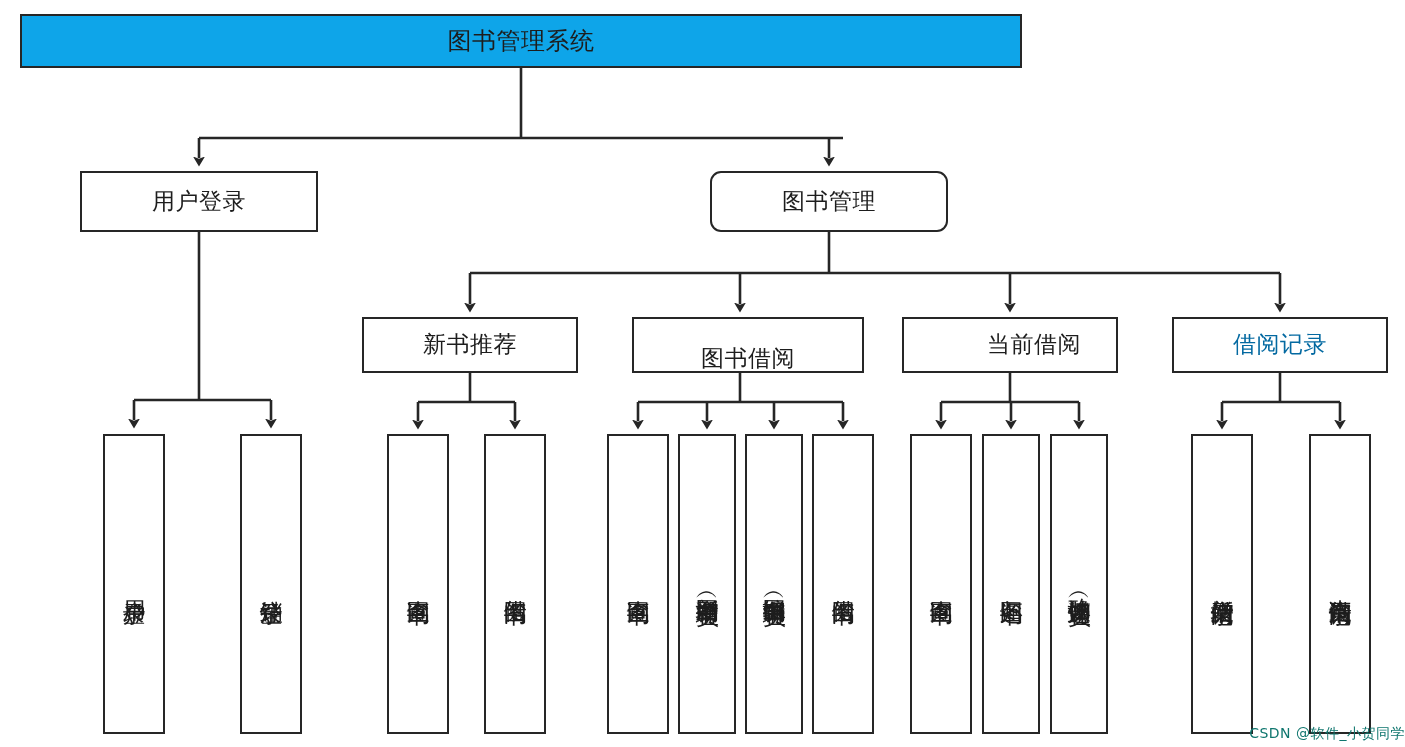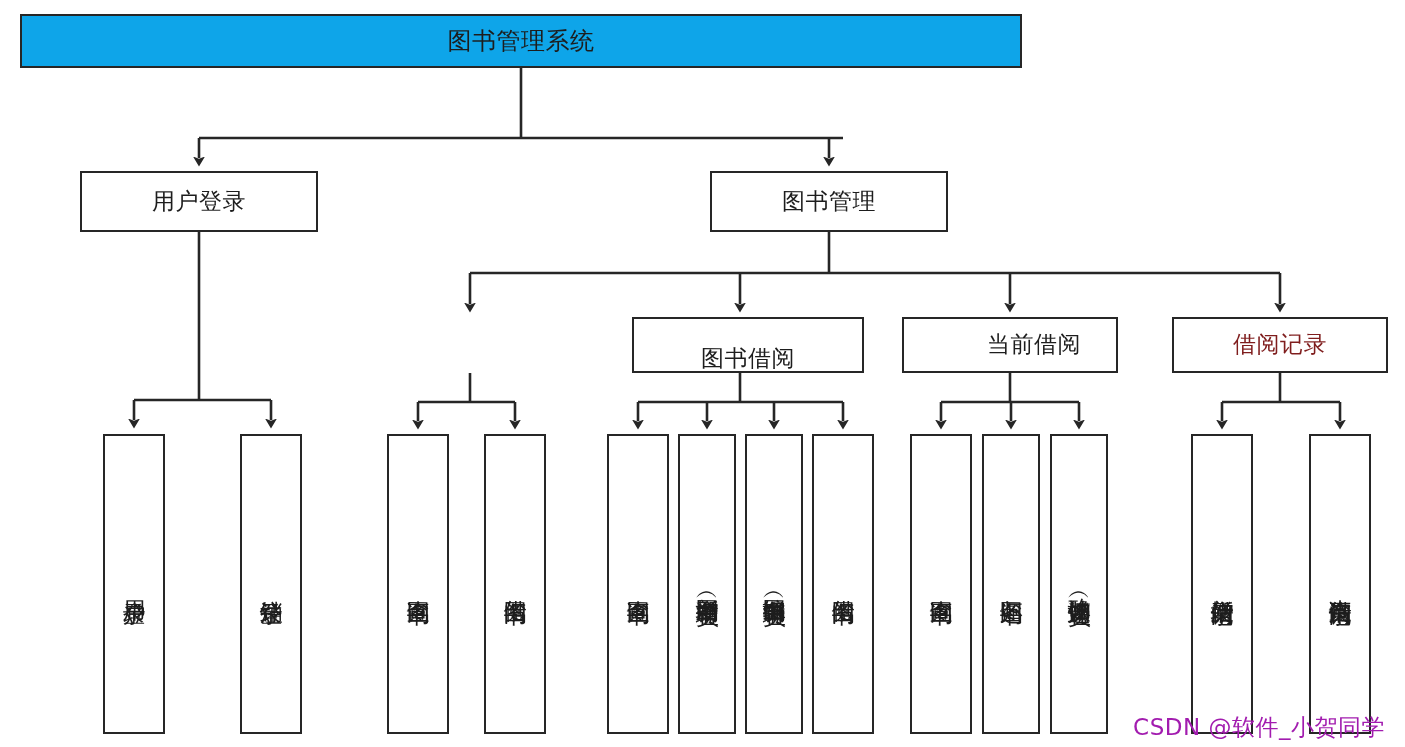--- a/index.html
+++ b/index.html
@@ -47,24 +47,24 @@
     color: #1d1d1d;
     writing-mode: vertical-rl;
     text-orientation: upright;
     line-height: 1.28;
     letter-spacing: 1px;
     white-space: nowrap;
   }
   .node-root .node-label-h { font-size: 24px; }
   .watermark {
     position: absolute;
-    right: 20px;
+    right: 0;
     bottom: 4px;
-    font-size: 23px;
-    color: #a21caf;
+    font-size: 14px;
+    color: #0f766e;
     white-space: nowrap;
     letter-spacing: 0.5px;
     pointer-events: none;
   }
 </style>
 </head>
 <body>
 
 <div id="diagram-root" style="background: rgb(255, 255, 255);">
 
@@ -118,32 +118,35 @@
     </g>
   </svg>
 
   <div class="node-box node-root" style="left: 20px; top: 14px; width: 1002px; height: 54px; border-color: rgb(38, 38, 38); background: #0ea5e9;">
     <span class="node-label-h" style="color: rgb(29, 29, 29);">图书管理系统</span>
   </div>
 
   <div class="node-box" style="left: 80px; top: 171px; width: 238px; height: 61px; border-color: rgb(38, 38, 38); background: rgb(255, 255, 255);">
     <span class="node-label-h" style="color: rgb(29, 29, 29);">用户登录</span>
   </div>
-  <div class="node-box" style="left: 710px; top: 171px; width: 238px; height: 61px; border-color: rgb(38, 38, 38); background: rgb(255, 255, 255);">
+  <div class="node-box" style="left: 710px; top: 171px; width: 238px; height: 61px; border-color: rgb(38, 38, 38); background: rgb(255, 255, 255); border-radius: 11px;">
     <span class="node-label-h" style="color: rgb(29, 29, 29);">图书管理</span>
   </div>
 
+  <div class="node-box" style="left: 362px; top: 317px; width: 216px; height: 56px; border-color: rgb(38, 38, 38); background: rgb(255, 255, 255);">
+    <span class="node-label-h" style="color: rgb(29, 29, 29);">新书推荐</span>
+  </div>
   <div class="node-box" style="left: 632px; top: 317px; width: 232px; height: 56px; border-color: rgb(38, 38, 38); background: rgb(255, 255, 255); align-items: flex-end;">
     <span class="node-label-h" style="color: rgb(29, 29, 29);">图书借阅</span>
   </div>
   <div class="node-box" style="left: 902px; top: 317px; width: 216px; height: 56px; border-color: rgb(38, 38, 38); background: rgb(255, 255, 255);">
     <span class="node-label-h" style="color: rgb(29, 29, 29); margin-left: 48px;">当前借阅</span>
   </div>
   <div class="node-box" style="left: 1172px; top: 317px; width: 216px; height: 56px; border-color: rgb(38, 38, 38); background: rgb(255, 255, 255);">
-    <span class="node-label-h" style="color: #7f1d1d;">借阅记录</span>
+    <span class="node-label-h" style="color: #0369a1;">借阅记录</span>
   </div>
 
   <div class="node-box" style="left: 103px; top: 434px; width: 62px; height: 300px; border-color: rgb(38, 38, 38); background: rgb(255, 255, 255);">
     <span class="node-label-v" style="color: rgb(29, 29, 29);">用户登录</span>
   </div>
   <div class="node-box" style="left: 240px; top: 434px; width: 62px; height: 300px; border-color: rgb(38, 38, 38); background: rgb(255, 255, 255);">
     <span class="node-label-v" style="color: rgb(29, 29, 29);">注销登录</span>
   </div>
   <div class="node-box" style="left: 387px; top: 434px; width: 62px; height: 300px; border-color: rgb(38, 38, 38); background: rgb(255, 255, 255);">
     <span class="node-label-v" style="color: rgb(29, 29, 29);">查询图书</span>

